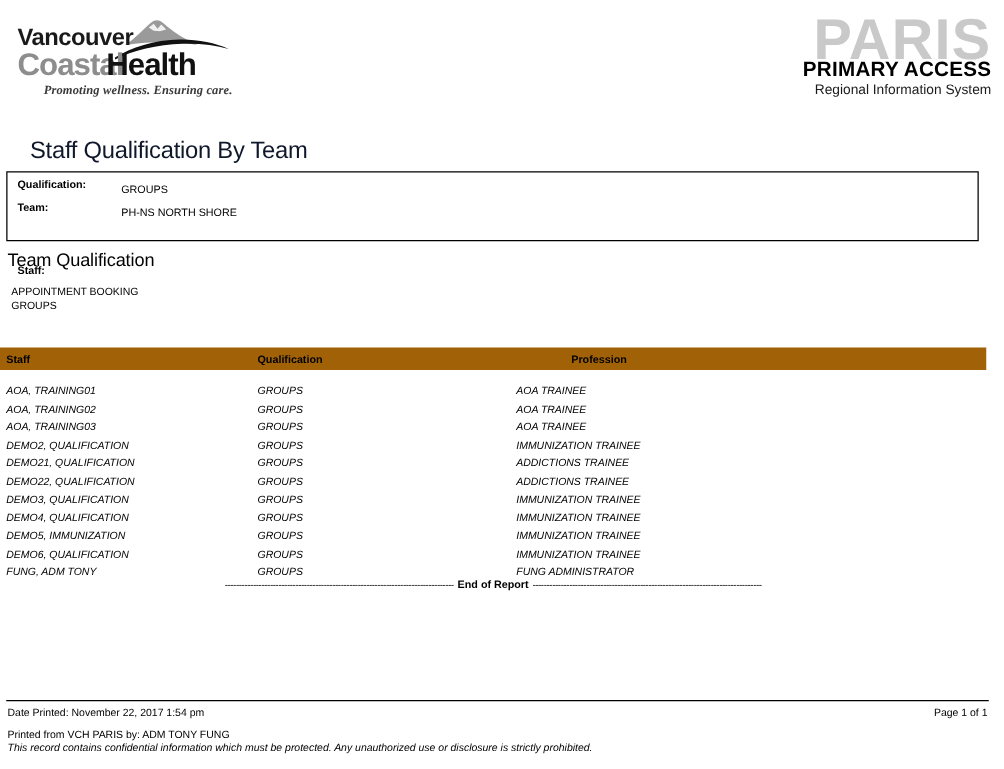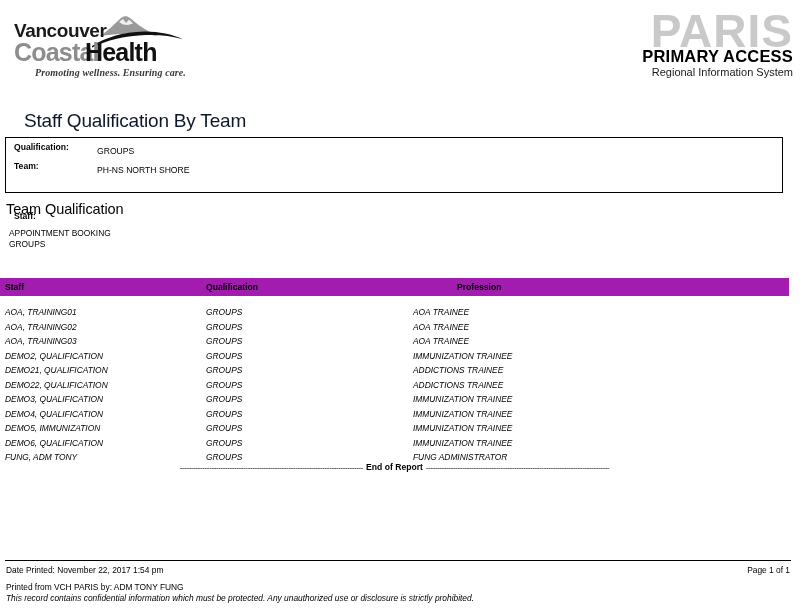--- a/index.html
+++ b/index.html
@@ -199,21 +199,21 @@
   
   #staff-table {
     position: absolute;
     left: 0px;
     top: 278px;
     width: 789px;
   }
   #staff-table-header {
     position: relative;
     height: 18px;
-    background: #a21caf;
+    background: #a16207;
     width: 789px;
   }
   .th {
     position: absolute;
     top: 4px;
     font-size: 8.6px;
     font-weight: bold;
     color: #000000;
     white-space: nowrap;
   }

